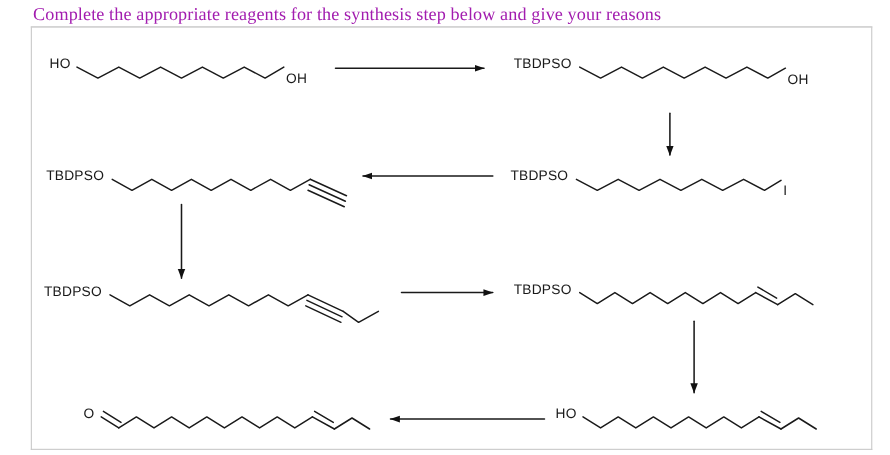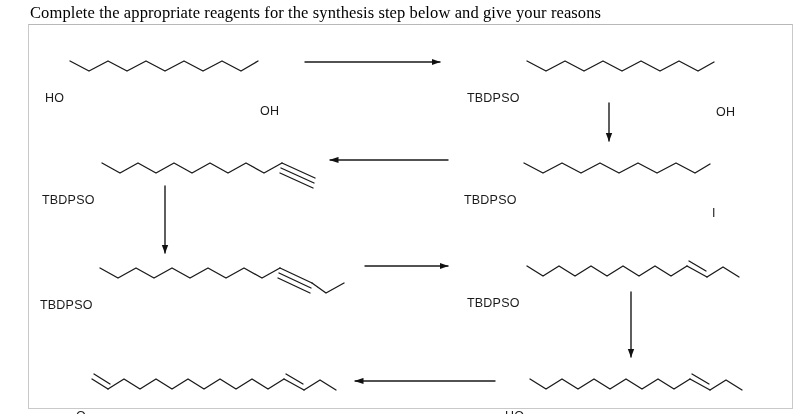--- a/index.html
+++ b/index.html
@@ -19,21 +19,21 @@
 
   
   #question-title {
     position: absolute;
     left: 30px;
     top: 3px;
     width: 760px;
     font-family: "Liberation Serif", serif;
     font-size: 16.5px;
     line-height: 20px;
-    color: #000000;
+    color: #a21caf;
     white-space: nowrap;
     letter-spacing: 0.1px;
   }
 
   
   #scheme-frame {
     position: absolute;
     left: 28px;
     top: 24px;
     width: 765px;
@@ -55,21 +55,20 @@
 
   
   .chem-label {
     position: absolute;
     font-family: "Liberation Sans", sans-serif;
     font-size: 12.5px;
     line-height: 13px;
     color: #1a1a1a;
     white-space: nowrap;
     letter-spacing: 0.2px;
-    margin-top: 40px;
   }
 </style>
 </head>
 <body>
 
 <div id="question-title">Complete the appropriate reagents for the synthesis step below and give your reasons</div>
 
 <div id="scheme-frame"></div>
 
 <svg id="scheme-canvas" viewBox="0 0 809 414" xmlns="http://www.w3.org/2000/svg">

